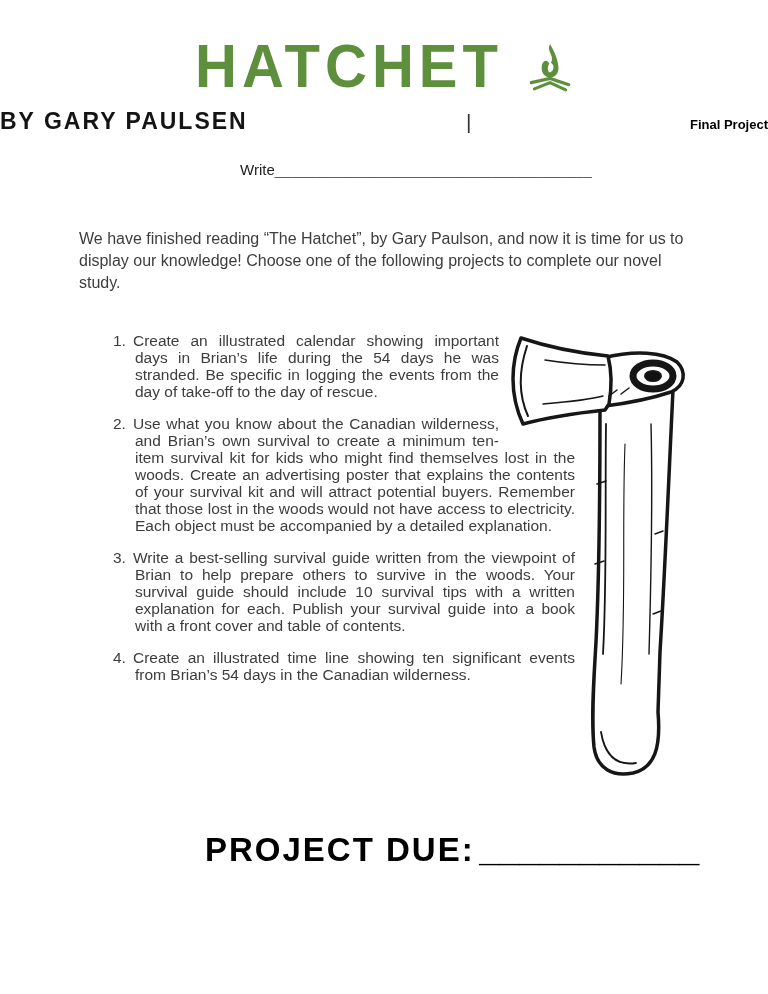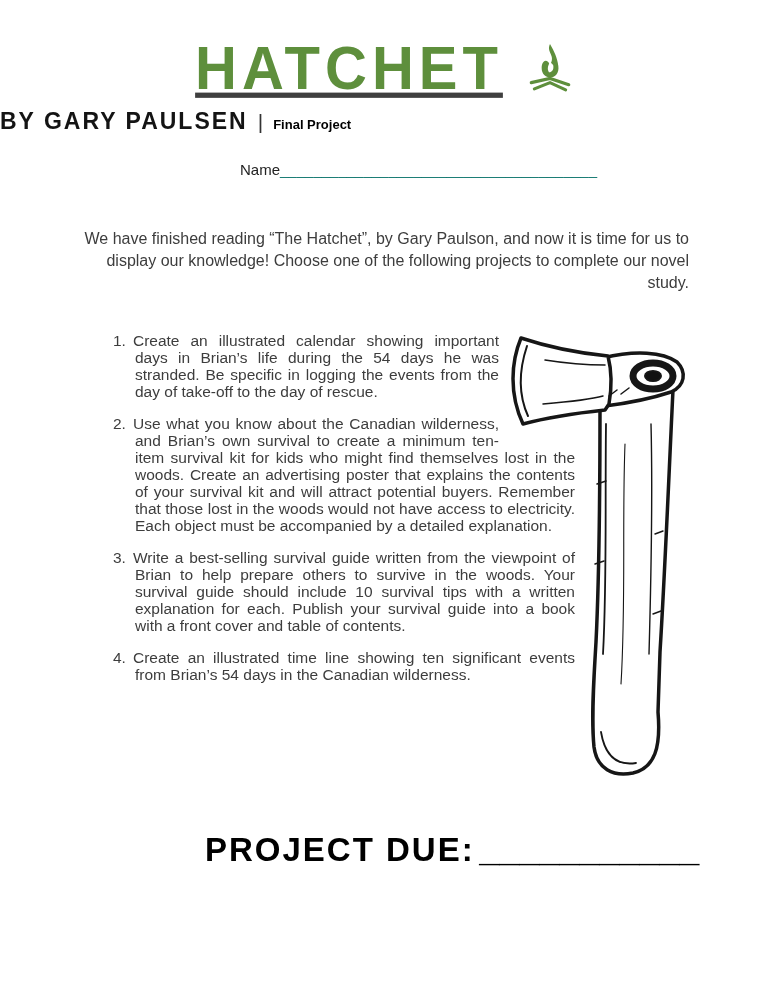--- a/index.html
+++ b/index.html
@@ -5,37 +5,37 @@
   html, body { margin: 0; padding: 0; background: #ffffff; }
   body {
     width: 768px; height: 994px;
     font-family: "Liberation Sans", sans-serif;
     color: #3f3f3f;
   }
   .page { position: relative; width: 768px; height: 994px; overflow: hidden; background: #fff; }
 
   
   .header { text-align: center; padding-top: 36px; }
-  .title-row { display: flex; justify-content: center; align-items: flex-end; gap: 24px; text-decoration: underline; }
+  .title-row { display: flex; justify-content: center; align-items: flex-start; gap: 24px; }
   .title {
     margin: 0; font-size: 58px; line-height: 1; font-weight: 700;
     letter-spacing: 5px; color: #5e8f3c;
     transform: scaleY(1.05); transform-origin: top center;
   }
   .campfire { display: inline-block; margin-top: 6px; }
-  .byline-row { margin-top: 12px; display: flex; justify-content: flex-start; align-items: baseline; gap: 10px; }
+  .byline-row { margin-top: 12px; display: flex; justify-content: space-between; align-items: baseline; gap: 10px; }
   .byline { font-size: 23px; font-weight: 700; letter-spacing: 2px; color: #141414; }
   .sep { font-size: 21px; font-weight: 400; color: #333; }
   .subtitle { font-size: 13px; font-weight: 700; color: #000; }
   .name-row { margin-top: 26px; text-align: left; padding-left: 240px; font-size: 15px; color: #222; }
   .name-blank { letter-spacing: 0; color: #0f766e; }
 
   
   .intro {
-    width: 610px; margin: 50px auto 0; text-align: right;
+    width: 610px; margin: 50px auto 0; text-align: left;
     font-size: 16px; line-height: 22px; color: #3d3d3d;
   }
 
   
   .projects {
     margin-top: 38px; padding: 0 78px 0 113px;
     font-size: 15.5px; line-height: 17px; text-align: justify; color: #3d3d3d;
   }
   .hatchet-float {
     float: right; width: 185px; height: 450px;
@@ -66,21 +66,21 @@
           <path d="M7 45 L22 39 L37 46" stroke="#5e8f3c" stroke-width="3" fill="none" stroke-linecap="round"></path>
         </svg>
       </span>
     </div>
     <div class="byline-row">
       <span class="byline">BY GARY PAULSEN</span>
       <span class="sep">|</span>
       <span class="subtitle">Final Project</span>
     </div>
     <div class="name-row">
-      <span class="name-label">Name</span><span class="name-blank">______________________________________</span>
+      <span class="name-label">Write</span><span class="name-blank">______________________________________</span>
     </div>
   </header>
 
   <p class="intro">We have finished reading “The Hatchet”, by Gary Paulson, and now it is time for us to display our knowledge! Choose one of the following projects to complete our novel study.</p>
 
   <section class="projects">
 
     <div class="hatchet-float">
       <svg width="185" height="450" viewBox="0 0 185 450" xmlns="http://www.w3.org/2000/svg">
         <g stroke="#161616" stroke-linecap="round" stroke-linejoin="round" fill="none">

